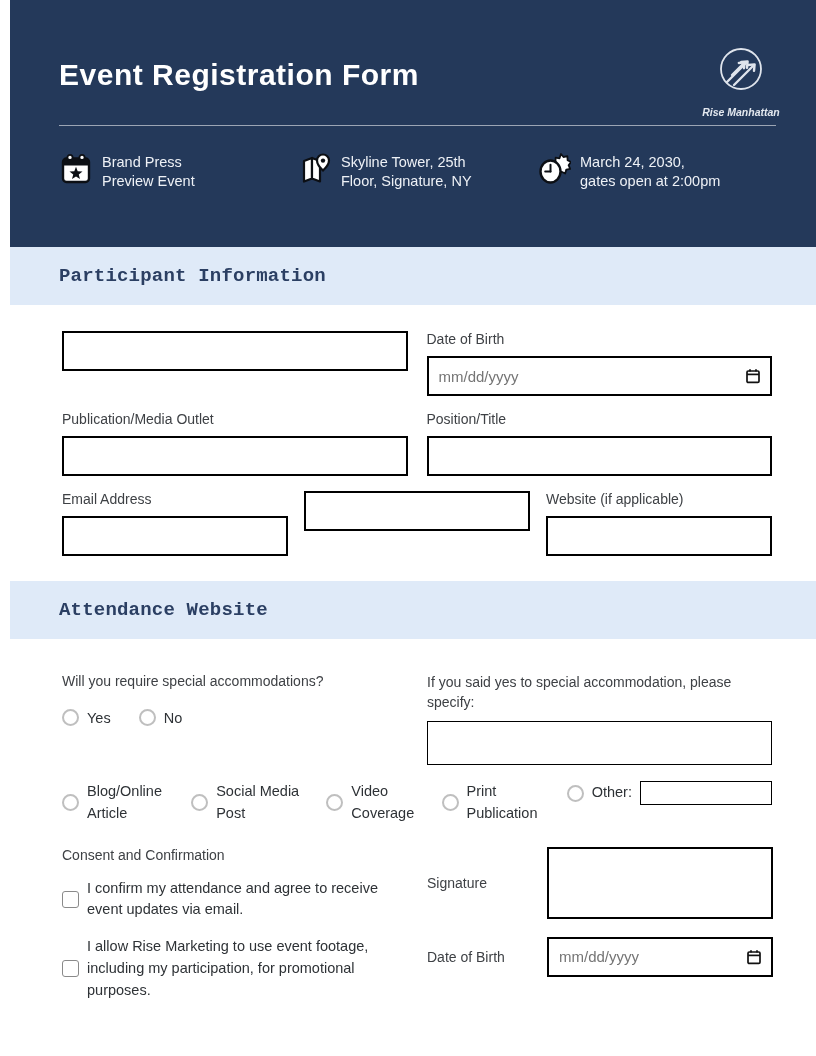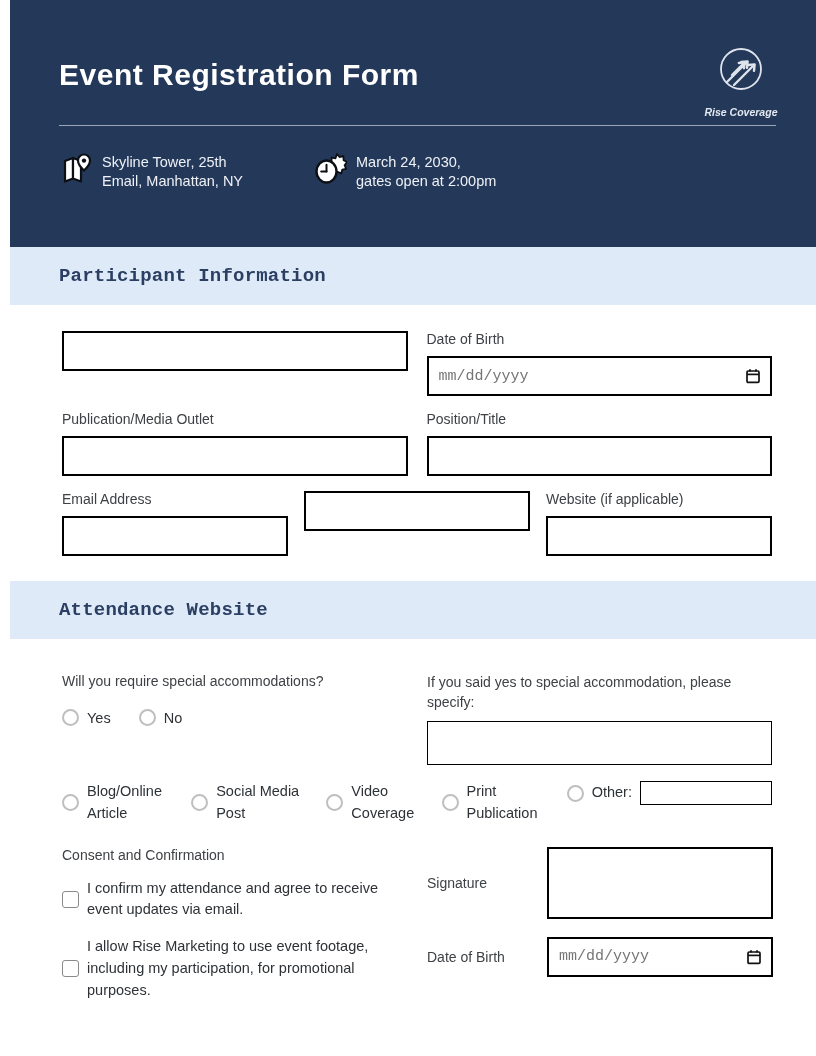--- a/index.html
+++ b/index.html
@@ -39,21 +39,21 @@
   }
   .band h2 { font-size:19px; font-weight:bold; color:#2b3f63; letter-spacing:.2px; }
 
   
   .flabel { display:block; font-size:14px; color:#3e4145; margin-bottom:9px; }
   .tinput {
     width:100%; height:40px; border:2px solid #000; background:#fff;
     font-family:"Liberation Sans",sans-serif; font-size:15px; padding:0 10px; outline:none;
   }
   .date-wrap { position:relative; }
-  .date-wrap .tinput { padding-right:34px;font-family:Liberation Mono, monospace; }
+  .date-wrap .tinput { padding-right:34px; }
   .date-wrap .tinput::placeholder { color:#757575; opacity:1; }
   .cal-glyph { position:absolute; right:11px; top:50%; transform:translateY(-50%); cursor:pointer; }
 
   
   .participant { padding:26px 54px 0 52px; }
   .grid2 { display:grid; grid-template-columns:1fr 1fr; column-gap:19px; margin-bottom:15px; }
   .grid3 { display:grid; grid-template-columns:1fr 1fr 1fr; column-gap:16px; }
   .participant .field { display:block; }
 
   
@@ -113,39 +113,52 @@
         <circle cx="27" cy="25" r="20" fill="none" stroke="#dfe4ec" stroke-width="1.8"></circle>
         <g stroke="#dfe4ec" stroke-width="2.4" fill="none" stroke-linecap="round" stroke-linejoin="round">
           <path d="M13 38 L33 18"></path>
             <path d="M27.2 18 L33.6 17.4 L33 23.8"></path>
           <path d="M20 41 L40 21"></path>
             <path d="M34.2 21 L40.6 20.4 L40 26.8"></path>
           <path d="M18 31 L30 19"></path>
             <path d="M24.8 19 L30.6 18.4 L30 24.2"></path>
         </g>
       </svg>
-      <div class="logo-text">Rise Coverage</div>
+      <div class="logo-text">Rise Manhattan</div>
     </div>
 
     <div class="rule"></div>
 
     <div class="info-row">
 
+      <div class="info-item">
+        <svg class="info-icon" width="34" height="34" viewBox="0 0 34 34">
+          <rect x="4" y="6.5" width="26" height="23.5" rx="3.5" fill="#ffffff" stroke="#0c0f14" stroke-width="2.4"></rect>
+          <path d="M4 10 a3.5 3.5 0 0 1 3.5 -3.5 h19 a3.5 3.5 0 0 1 3.5 3.5 v3.6 H4 Z" fill="#0c0f14"></path>
+          <circle cx="11" cy="5.4" r="2.6" fill="#ffffff" stroke="#0c0f14" stroke-width="1.8"></circle>
+          <circle cx="23" cy="5.4" r="2.6" fill="#ffffff" stroke="#0c0f14" stroke-width="1.8"></circle>
+          <polygon points="17,14.7 18.7,19.15 23.5,19.4 19.76,22.4 21,27 17,24.4 13,27 14.24,22.4 10.5,19.4 15.3,19.15" fill="#0c0f14"></polygon>
+        </svg>
+        <div class="info-text">
+          <div>Brand Press</div>
+          <div>Preview Event</div>
+        </div>
+      </div>
 
       <div class="info-item">
         <svg class="info-icon" width="34" height="34" viewBox="0 0 34 34">
           <path d="M6 9 L14 6 V26.5 L6 29.5 Z" fill="#ffffff" stroke="#0c0f14" stroke-width="2.2" stroke-linejoin="round"></path>
           <path d="M14 6 L22 9 V29.5 L14 26.5 Z" fill="#ffffff" stroke="#0c0f14" stroke-width="2.2" stroke-linejoin="round"></path>
           <path d="M14 8 V25" stroke="#0c0f14" stroke-width="1.6" stroke-dasharray="1.5 2.6"></path>
           <path d="M25 2.5 a6 6 0 0 1 6 6 c0 4.4 -6 10 -6 10 s-6 -5.6 -6 -10 a6 6 0 0 1 6 -6 Z" fill="#ffffff" stroke="#0c0f14" stroke-width="2.2"></path>
           <circle cx="25" cy="8.6" r="2.2" fill="#0c0f14"></circle>
         </svg>
         <div class="info-text">
           <div>Skyline Tower, 25th</div>
-          <div>Email, Manhattan, NY</div>
+          <div>Floor, Signature, NY</div>
         </div>
       </div>
 
       <div class="info-item">
         <svg class="info-icon" width="34" height="34" viewBox="0 0 34 34">
           <polygon points="24,2 26.5,5 30.4,4.2 30.6,8.2 34,10 31.6,13.2 33.2,16.9 29.3,17.6 28.2,21.5 24.6,19.7 21.4,22.1 20,18.4 16,18 17.4,14.2 14.8,11.2 18.5,9.7 18.6,5.7 22.5,6.3" fill="#ffffff" stroke="#0c0f14" stroke-width="1.8" stroke-linejoin="round"></polygon>
           <ellipse cx="13.5" cy="19.5" rx="10" ry="11" fill="#ffffff" stroke="#0c0f14" stroke-width="2.4"></ellipse>
           <path d="M13.5 19.5 V12.8" stroke="#0c0f14" stroke-width="2" stroke-linecap="round"></path>
           <path d="M13.5 19.5 H8.2" stroke="#0c0f14" stroke-width="2" stroke-linecap="round"></path>
         </svg>

